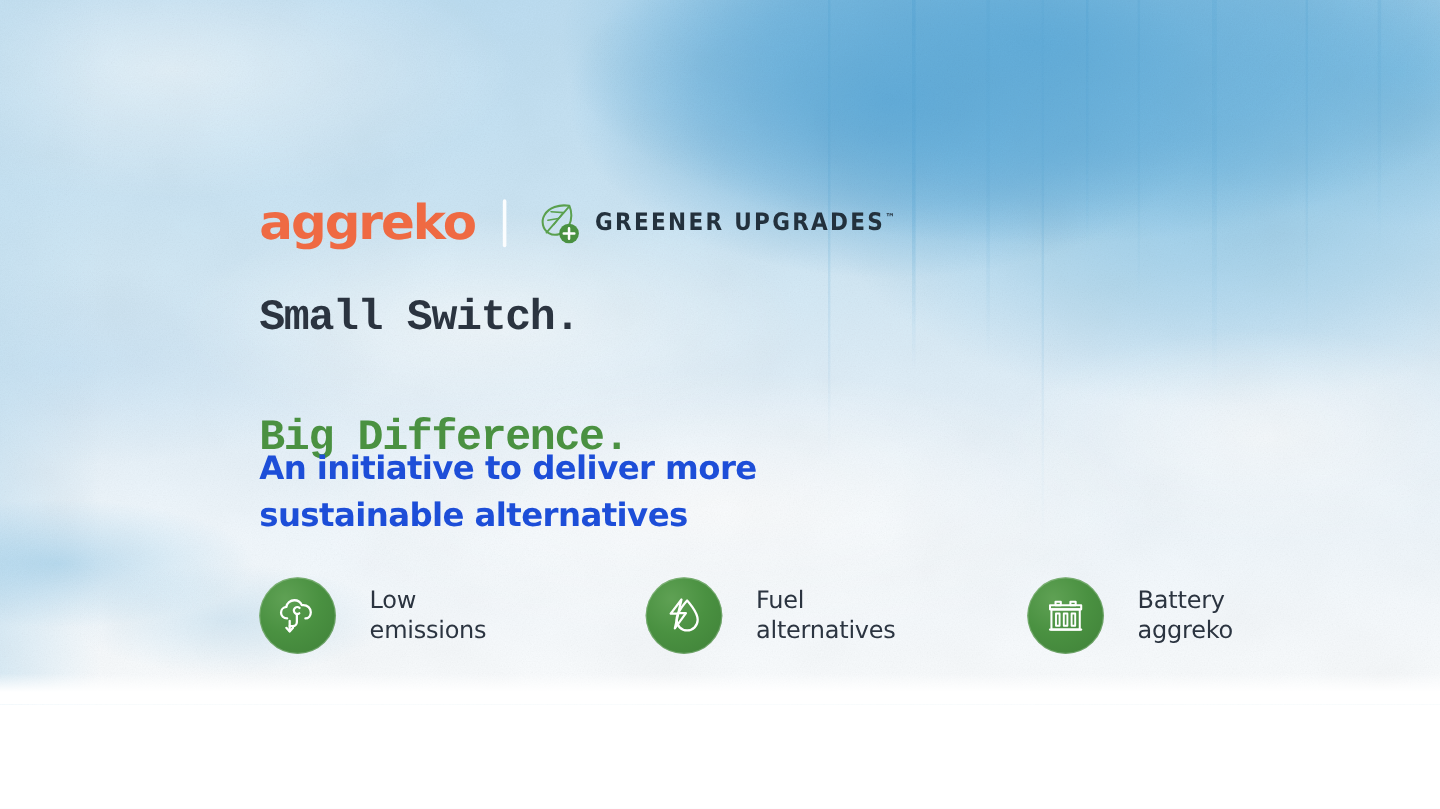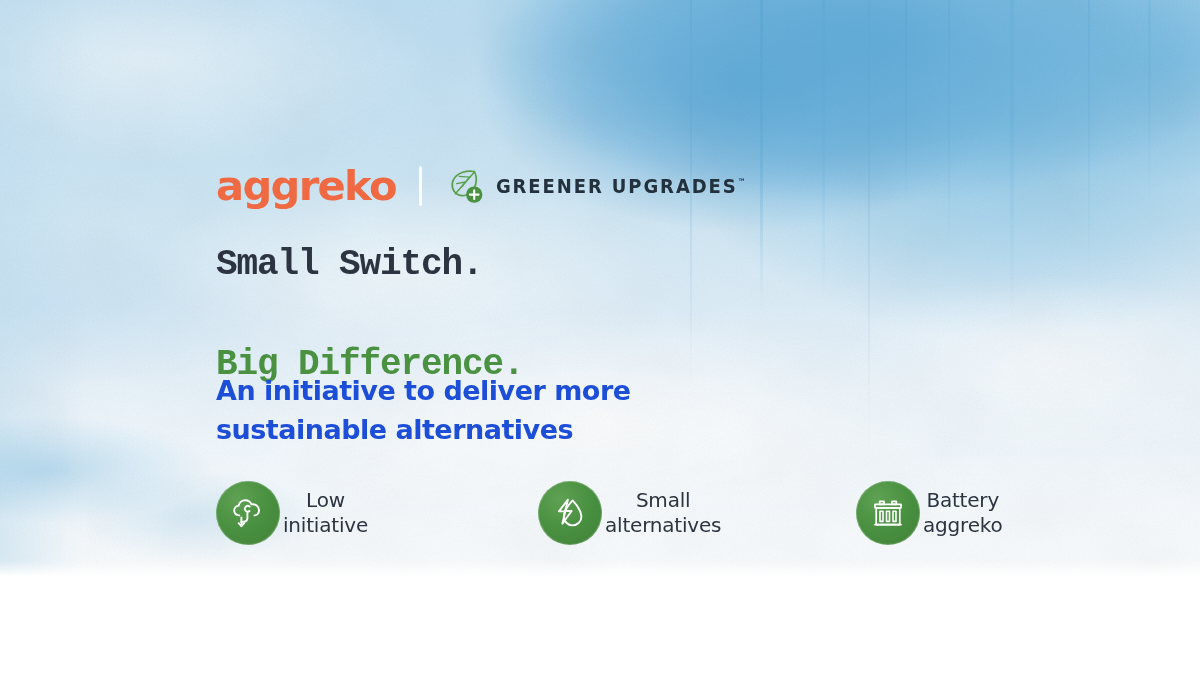--- a/index.html
+++ b/index.html
@@ -211,28 +211,27 @@
     flex:0 0 auto;
     border-radius:50%;
     background:
       radial-gradient(circle at 34% 28%, #5fa154 0%, #4a9141 46%, #3f8138 100%);
     display:flex; align-items:center; justify-content:center;
     box-shadow:0 0 0 1px rgba(255,255,255,.22) inset;
   }
   .feature-badge svg { display:block; }
 
   .feature-label {
-    margin-left:3px;
+    margin-left:28px;
     font-family:"DejaVu Sans", sans-serif;
     font-size:20px;
     line-height:25px;
     color:#2b3440;
     letter-spacing:-.2px;
     white-space:nowrap;
-    text-align:center;
   }
   .feature-label span { display:block; }
 </style>
 </head>
 <body>
 
 <div id="stage">
 
   <div class="bg" id="bg-base"></div>
   <div class="bg" id="bg-wash-right"></div>
@@ -318,36 +317,36 @@
                      C18.9 18.8 20.4 18.8 21.4 18.1" stroke="#ffffff" stroke-width="1.9" stroke-linecap="round"></path>
 
             <path d="M19.4 18.9 L19.4 25.3 C19.4 27.2 17.9 28.7 16.0 28.7 L13.4 28.7" stroke="#ffffff" stroke-width="1.9" stroke-linecap="round" stroke-linejoin="round"></path>
 
             <path d="M13.4 24.4 L13.4 33.0" stroke="#ffffff" stroke-width="1.9" stroke-linecap="round"></path>
             <path d="M10.6 30.2 L13.4 33.2 L16.2 30.2" stroke="#ffffff" stroke-width="1.9" stroke-linecap="round" stroke-linejoin="round"></path>
           </svg>
         </div>
         <div class="feature-label">
           <span>Low</span>
-          <span>initiative</span>
+          <span>emissions</span>
         </div>
       </div>
 
       <div class="feature">
         <div class="feature-badge">
           <svg width="40" height="40" viewBox="0 0 40 40" fill="none">
 
             <path d="M22.6 7.4 C22.6 7.4 31.4 17.0 31.4 23.4 C31.4 28.4 27.5 32.4 22.6 32.4
                      C17.7 32.4 13.8 28.4 13.8 23.4 C13.8 17.0 22.6 7.4 22.6 7.4 Z" stroke="#ffffff" stroke-width="1.9" stroke-linejoin="round"></path>
 
             <path d="M17.9 6.6 L8.9 18.4 L15.2 18.4 L12.4 30.6 L21.6 18.0 L15.2 18.0 Z" stroke="#ffffff" stroke-width="1.9" stroke-linejoin="round" fill="none"></path>
           </svg>
         </div>
         <div class="feature-label">
-          <span>Small</span>
+          <span>Fuel</span>
           <span>alternatives</span>
         </div>
       </div>
 
       <div class="feature">
         <div class="feature-badge">
           <svg width="40" height="40" viewBox="0 0 40 40" fill="none">
 
             <path d="M11.6 8.4 h4.4 v3.0 h-4.4 z" stroke="#ffffff" stroke-width="1.7" stroke-linejoin="round"></path>
             <path d="M24.0 8.4 h4.4 v3.0 h-4.4 z" stroke="#ffffff" stroke-width="1.7" stroke-linejoin="round"></path>

